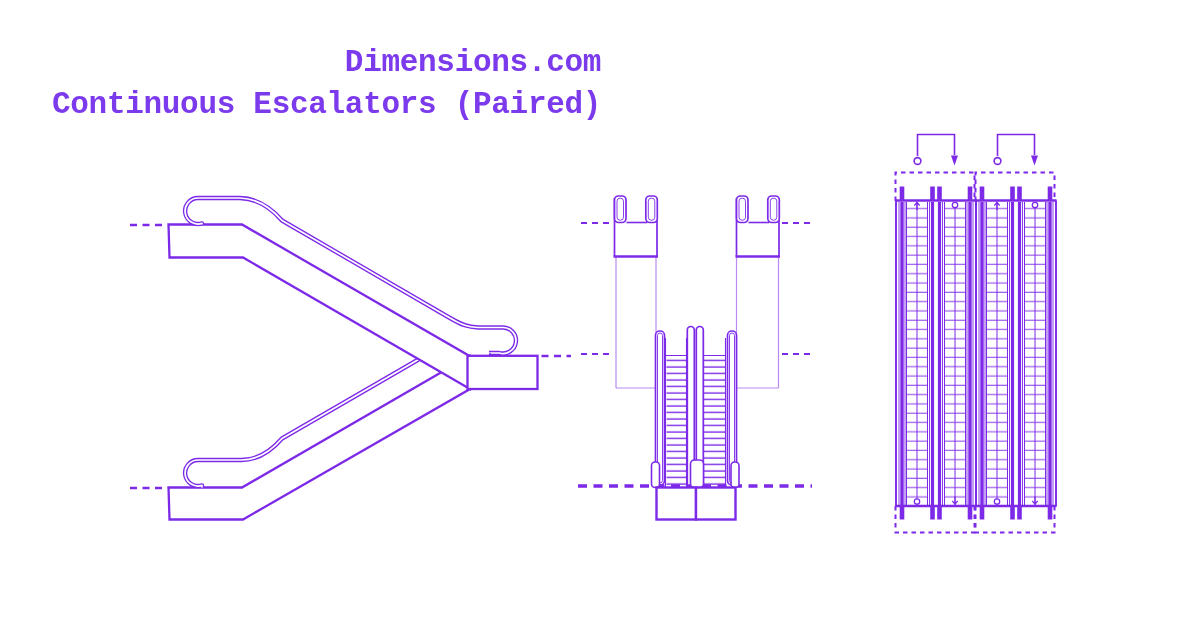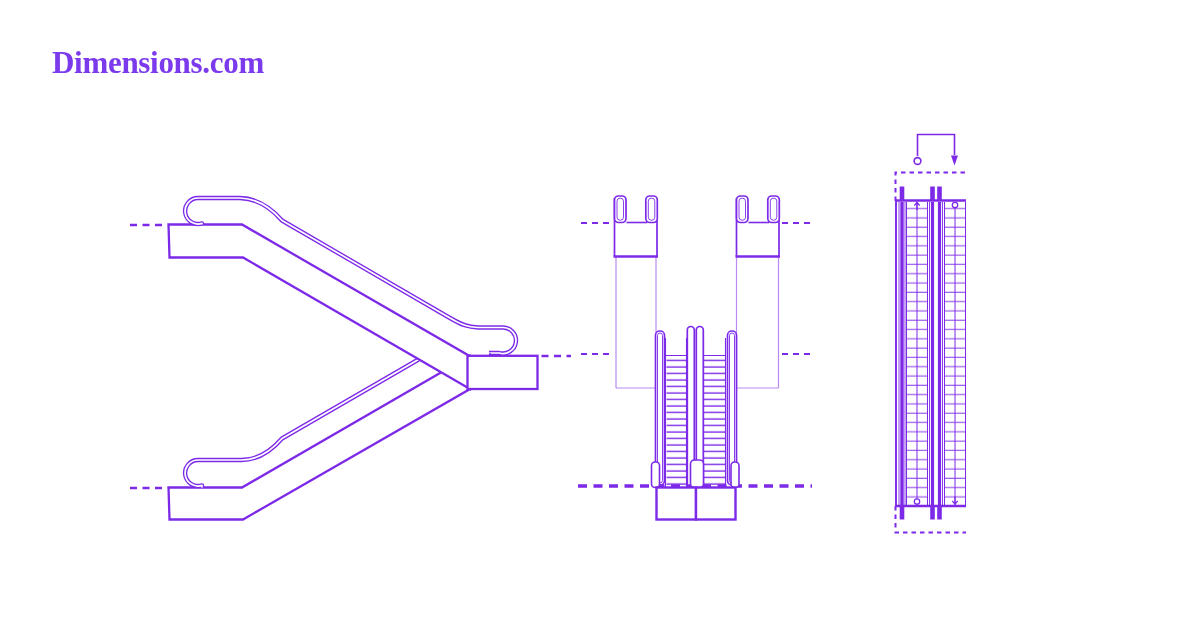--- a/index.html
+++ b/index.html
@@ -1,35 +1,36 @@
 <!DOCTYPE html>
 <html style="--accent: #7c3aed; --line: #7d2ae8; --bg: #ffffff;"><head>
 <meta charset="utf-8">
 <style>
   html,body{margin:0;padding:0;background:#ffffff;}
-  .canvas{position:relative;width:966px;height:630px;background:var(--bg,#fff);overflow:hidden;
-          font-family:Liberation Serif, serif;text-align:right;}
+  .canvas{position:relative;width:1200px;height:630px;background:var(--bg,#fff);overflow:hidden;
+          font-family:Liberation Mono, monospace;text-align:right;}
   .titleblock{position:absolute;left:52px;top:42px;}
   .titleblock h1,.titleblock h2{
      margin:0;font-size:31px;line-height:42px;font-weight:700;
      letter-spacing:-0.3px;color:var(--accent,#7c3aed);}
   svg{position:absolute;left:0;top:0;}
   .s{stroke:var(--line,#7d2ae8);fill:none;}
   .f{stroke:var(--line,#7d2ae8);fill:#ffffff;}
   .hr{stroke:var(--line,#7d2ae8);fill:none;stroke-width:4.4;stroke-linejoin:round;}
   .hw{stroke:#ffffff;fill:none;stroke-width:1.7;stroke-linejoin:round;}
   .lt{stroke:var(--line,#7d2ae8);opacity:.55;fill:none;}
 </style>
 </head>
 <body>
 
 <div class="canvas">
 
   <div class="titleblock">
     <h1>Dimensions.com</h1>
+    <h2>Continuous Escalators (Paired)</h2>
   </div>
 
   <svg width="1200" height="630" viewBox="0 0 1200 630">
     <defs>
       <pattern id="gridPlan" width="40" height="9.3" patternUnits="userSpaceOnUse">
         <path d="M0 4 H40" class="s" stroke-width="1"></path>
       </pattern>
       <pattern id="gridFront" width="70" height="6.5" patternUnits="userSpaceOnUse">
         <path d="M0 3 H70" class="s" stroke-width="1.3"></path>
       </pattern>

